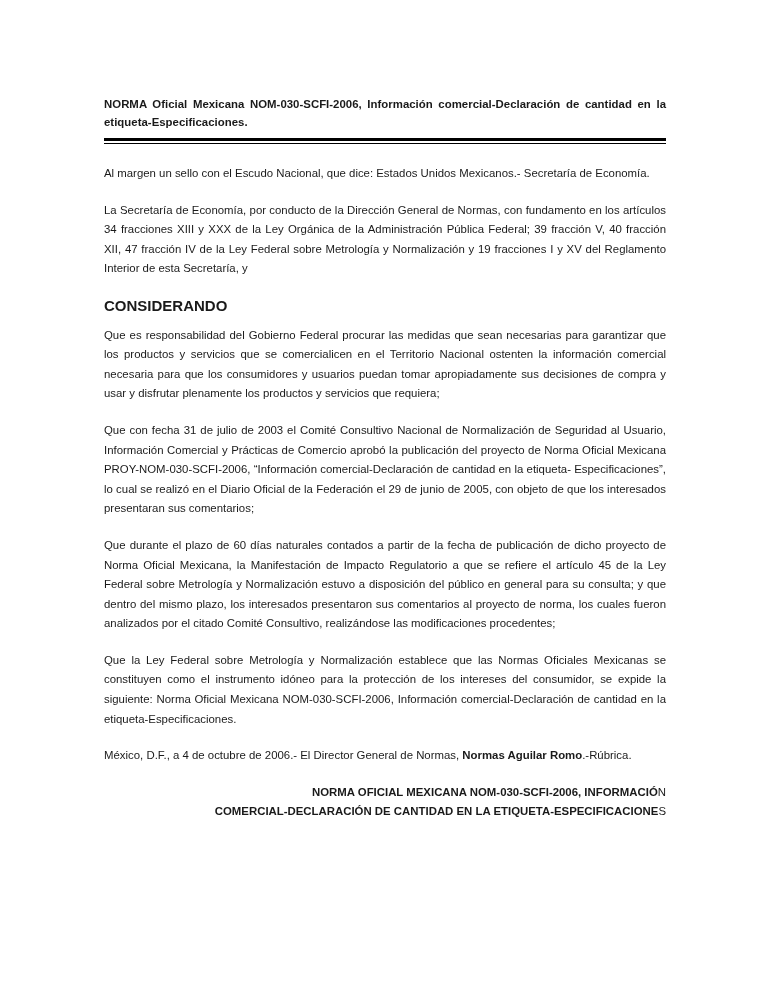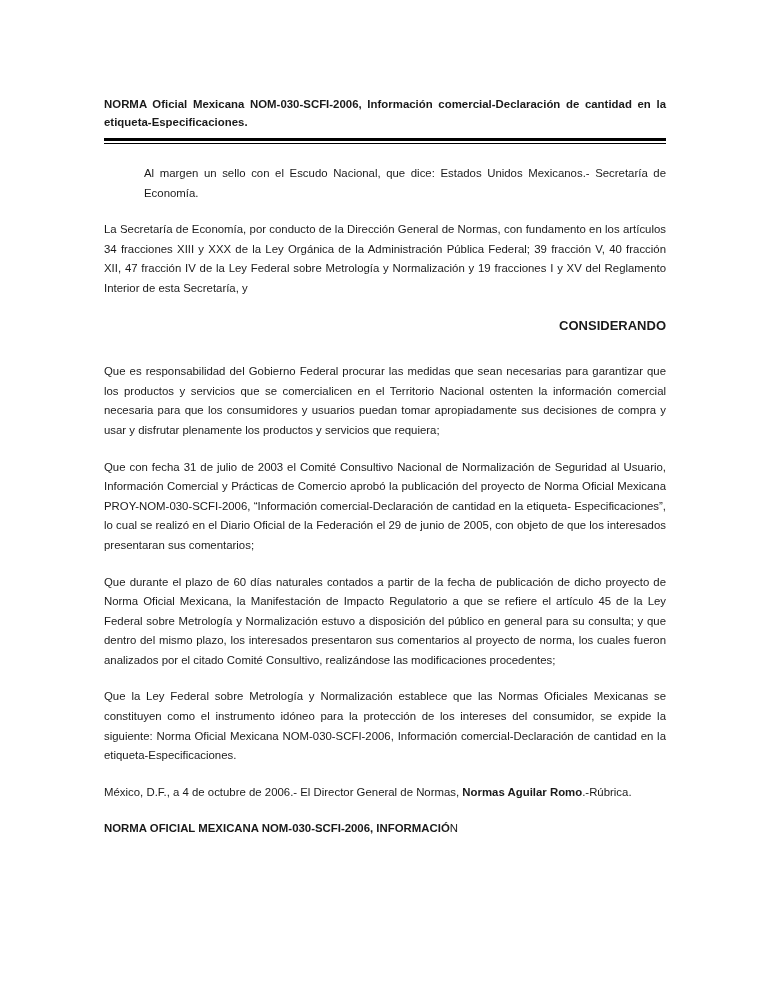--- a/index.html
+++ b/index.html
@@ -51,36 +51,35 @@
   .para {
     font-size: 11.4px;
     line-height: 19.6px;
     text-align: justify;
     text-align-last: left;
     margin: 0 0 17px 0;
     color: #1a1a1a;
   }
   .para.first-after-rule {
     margin-top: 20px;
-    margin-left: 40px;
   }
 
   .center-heading {
-    font-size: 13px;
+    font-size: 15px;
     line-height: 19.6px;
     font-weight: bold;
-    text-align: right;
-    margin: 0 0 27px 0;
+    text-align: left;
+    margin: 0 0 10px 0;
   }
 
   b, strong { font-weight: bold; }
 
   
   .closing-title {
-    text-align: left;
+    text-align: right;
     font-size: 11.4px;
     line-height: 19.6px;
     font-weight: bold;
     margin: 13px 0 0 0;
   }
   .closing-title .thin-tail {
     font-weight: normal;
   }
 </style>
 </head>
@@ -104,16 +103,17 @@
 
     <p class="para">Que durante el plazo de 60 días naturales contados a partir de la fecha de publicación de dicho proyecto de Norma Oficial Mexicana, la Manifestación de Impacto Regulatorio a que se refiere el artículo 45 de la Ley Federal sobre Metrología y Normalización estuvo a disposición del público en general para su consulta; y que dentro del mismo plazo, los interesados presentaron sus comentarios al proyecto de norma, los cuales fueron analizados por el citado Comité Consultivo, realizándose las modificaciones procedentes;</p>
 
 
     <p class="para">Que la Ley Federal sobre Metrología y Normalización establece que las Normas Oficiales Mexicanas se constituyen como el instrumento idóneo para la protección de los intereses del consumidor, se expide la siguiente: Norma Oficial Mexicana NOM-030-SCFI-2006, Información comercial-Declaración de cantidad en la etiqueta-Especificaciones.</p>
 
     <p class="para"><span>México, D.F., a 4 de octubre de 2006.- El Director General de Normas, </span><b>Normas Aguilar Romo</b><span>.-Rúbrica.</span></p>
 
     <div class="closing-title">
       <div><span>NORMA OFICIAL MEXICANA NOM-030-SCFI-2006, INFORMACIÓ</span><span class="thin-tail">N</span></div>
+      <div><span>COMERCIAL-DECLARACIÓN DE CANTIDAD EN LA ETIQUETA-ESPECIFICACIONE</span><span class="thin-tail">S</span></div>
     </div>
 
   </div>
 </div>
 
 </body></html>

